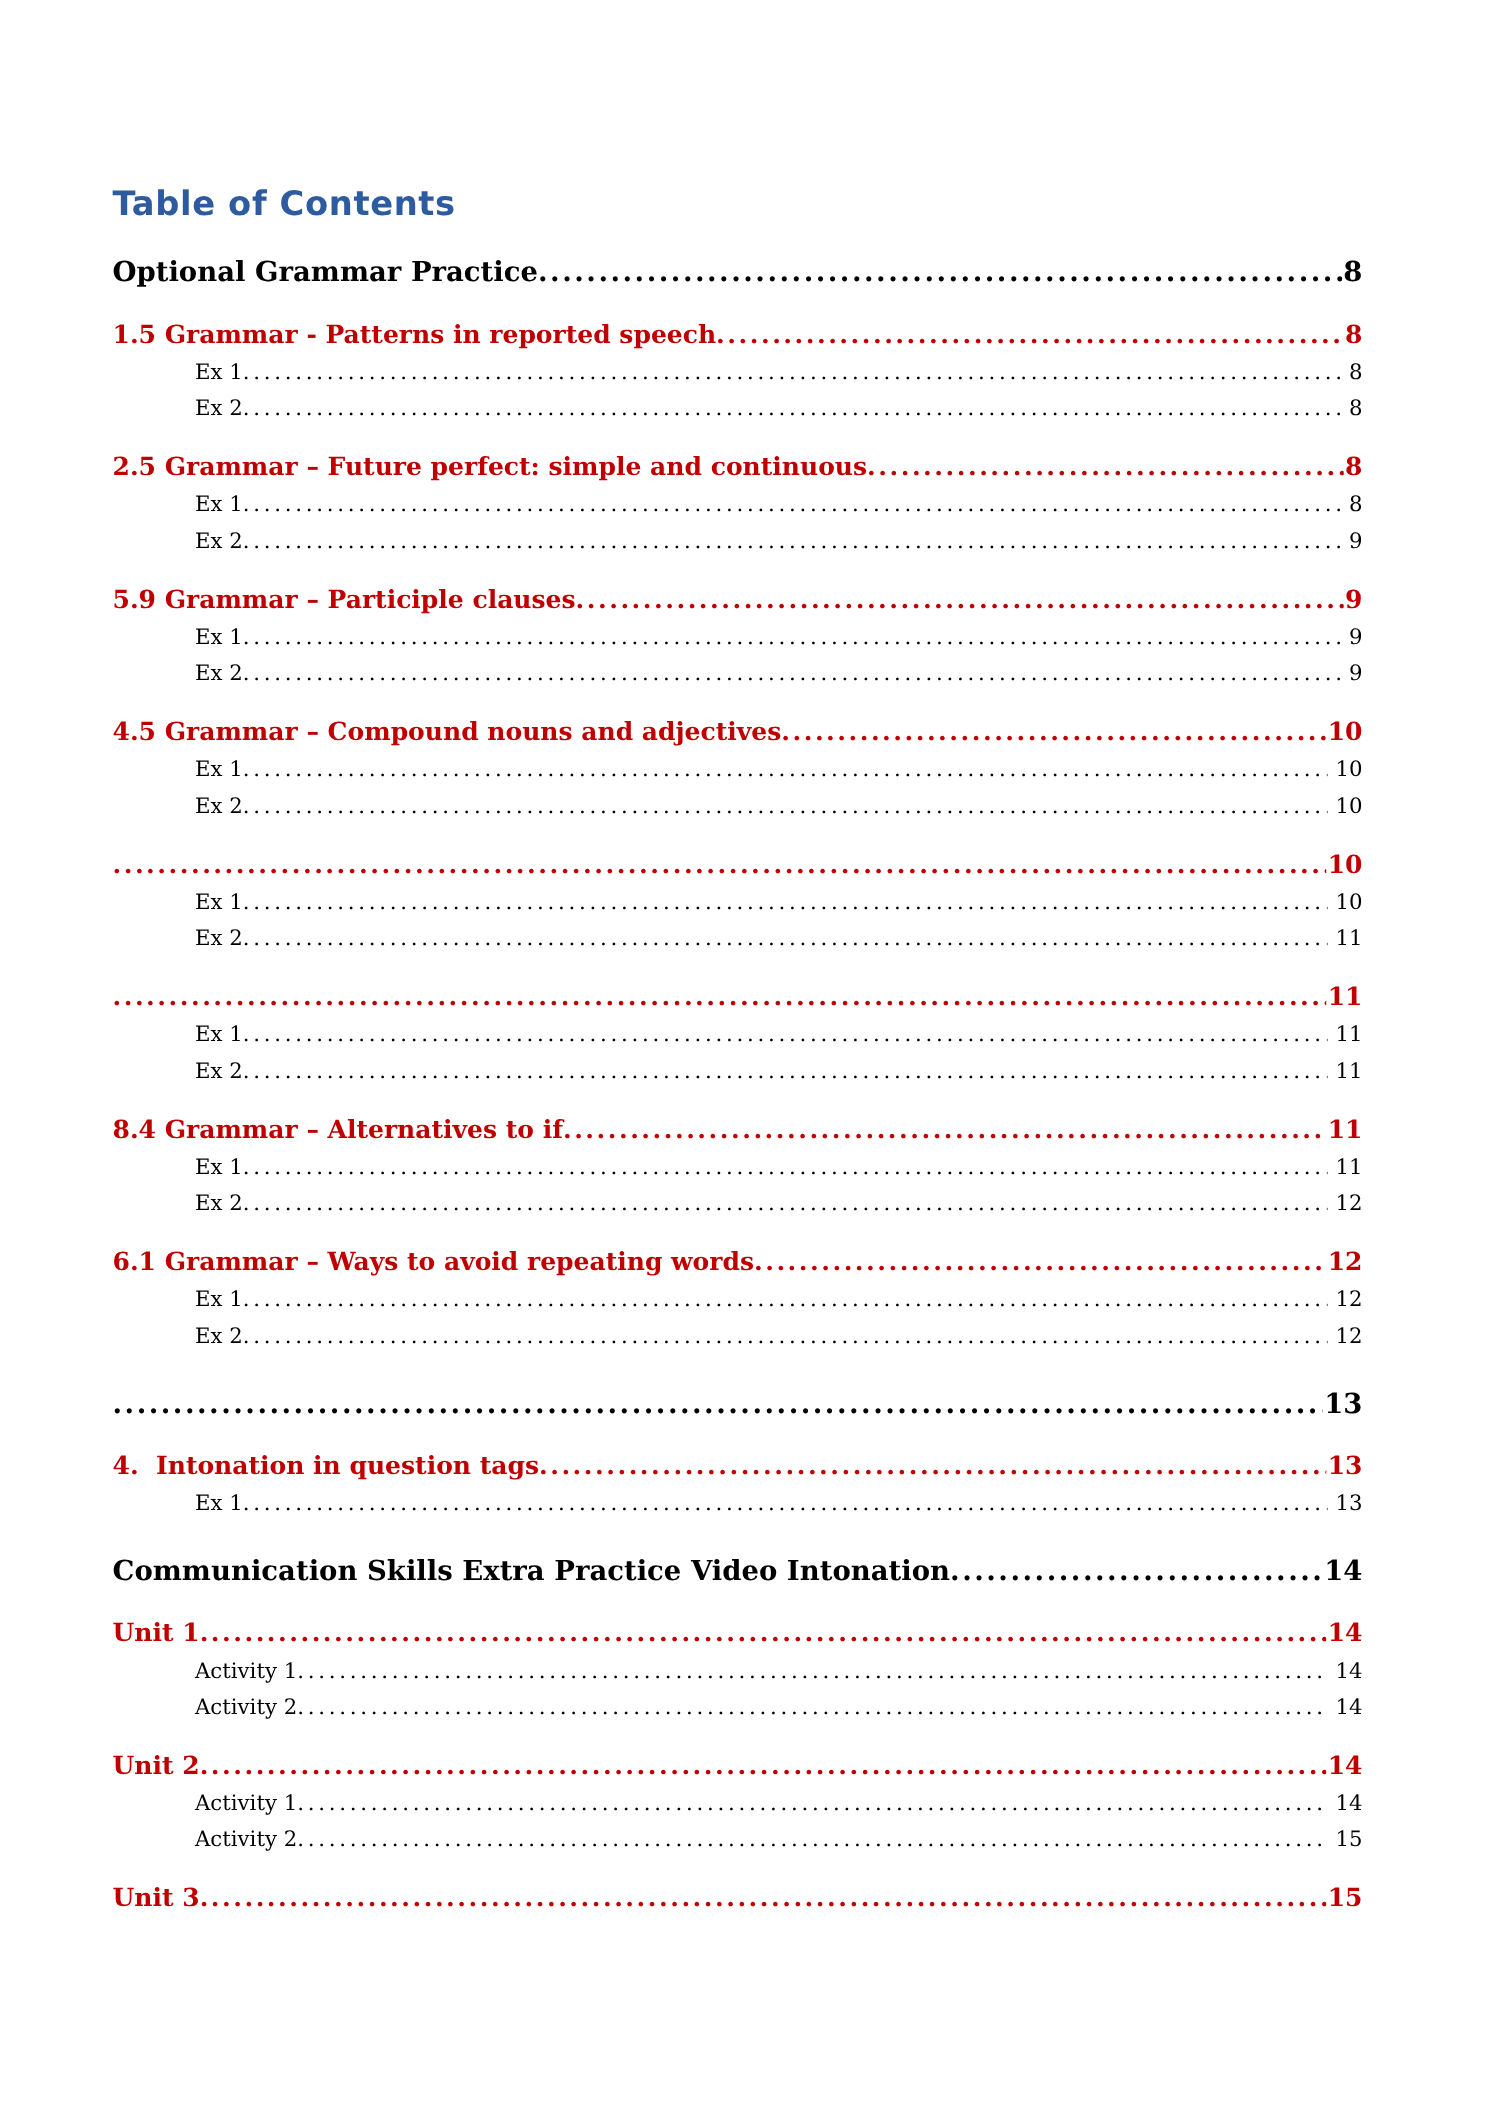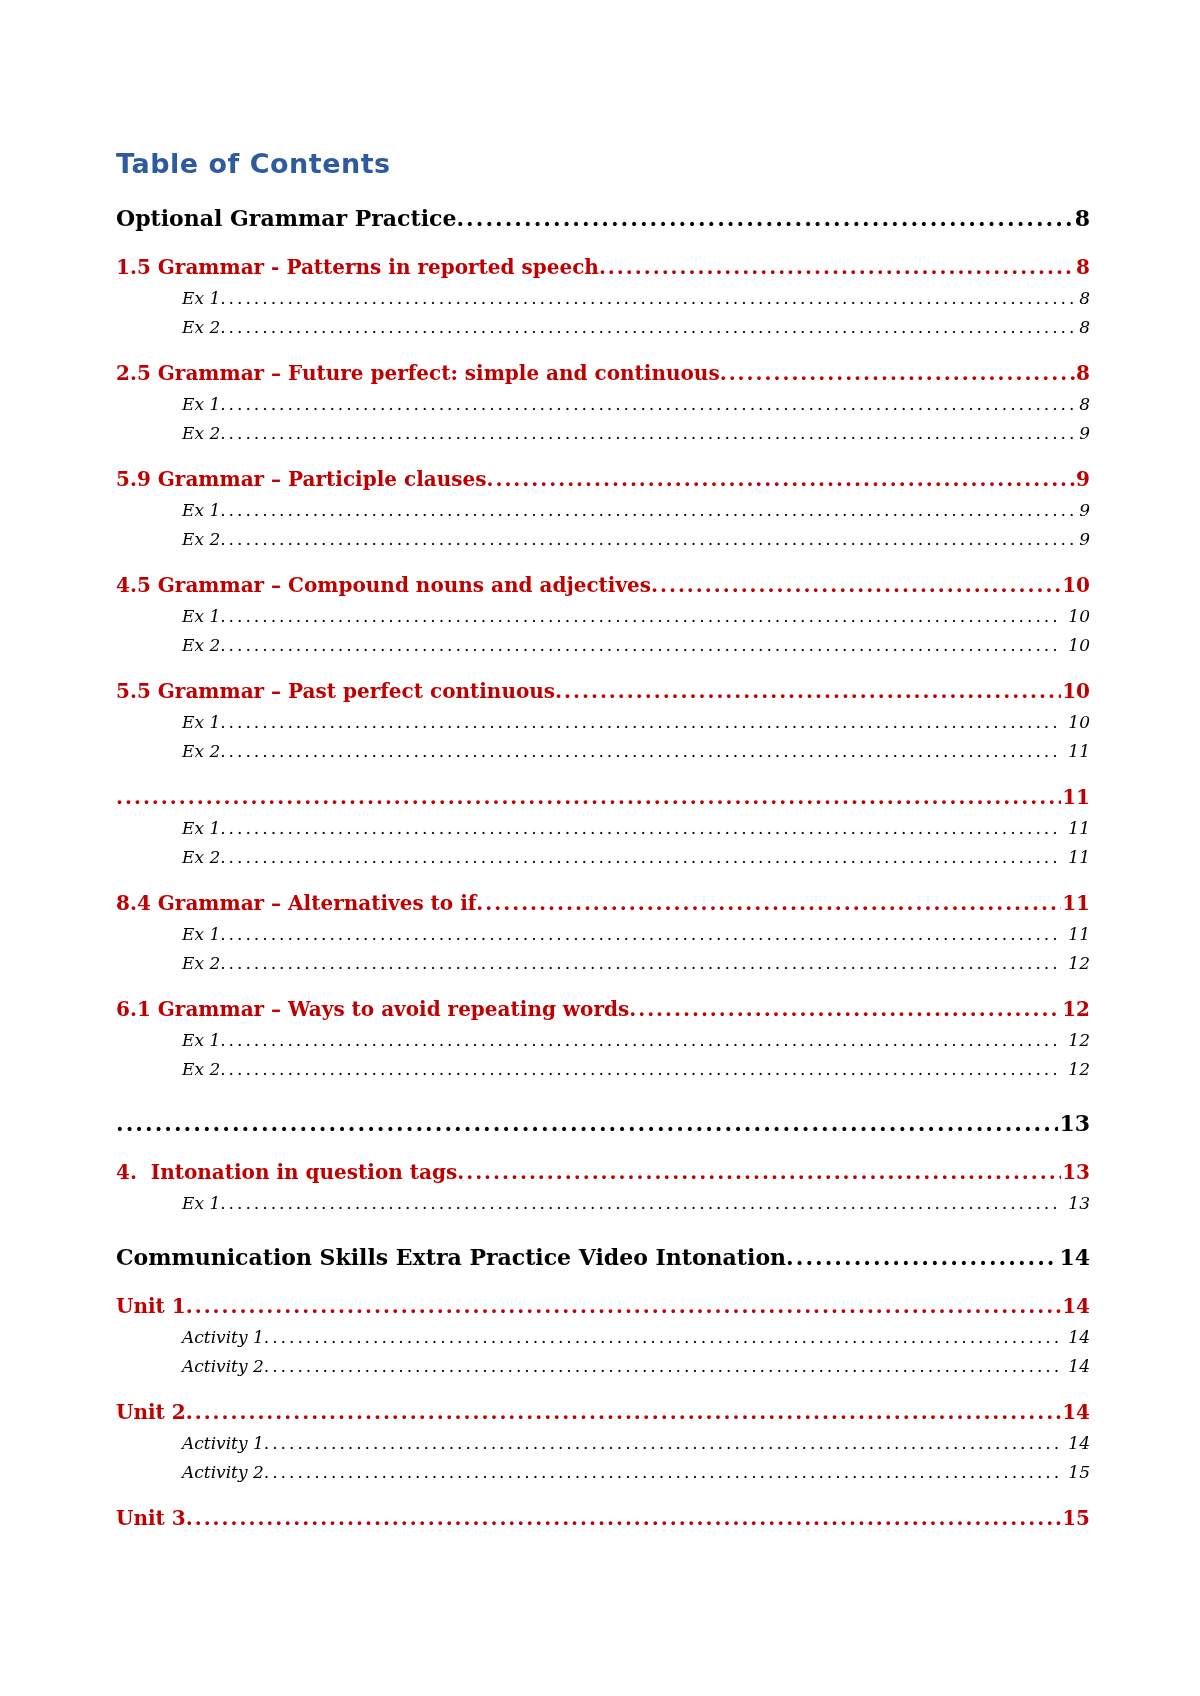--- a/index.html
+++ b/index.html
@@ -11,21 +11,21 @@
   body{
     width:1200px;
     height:1696px;
     background:#ffffff;
     font-family:"DejaVu Serif","Liberation Serif",serif;
     color:var(--ink);
     overflow:hidden;
   }
   .page{
     box-sizing:border-box;
-    padding:148px 110px 0 116px; 
+    padding:148px 110px 0 90px; 
     width:1200px;
   }
   .doc-title{
     font-family:"DejaVu Sans","Liberation Sans",sans-serif;
     font-weight:bold;
     font-size:27px;
     letter-spacing:0.5px;
     color:var(--title-blue);
     margin:0 0 26px 0;
   }
@@ -58,21 +58,20 @@
   }
   
   .toc-row.level-2{
     font-weight:bold;
     font-size:20px;
     color:var(--accent-red);
     margin-top:24px;
   }
   
   .toc-row.level-3{
-    font-style:italic;
     font-size:17px;
     color:var(--ink);
     margin-left:66px;
     margin-top:9px;
   }
   .toc-row.level-3 .dots{font-style:normal;}
   .toc-row.level-3 .dots::after{letter-spacing:3px;}
   .toc-row.level-3 .pagenum{padding-left:6px;}
   .toc-row.level-1 .pagenum,
   .toc-row.level-2 .pagenum{padding-left:1px;}
@@ -143,21 +142,20 @@
         <span class="label">Ex 1</span>
         <span class="dots"></span>
         <span class="pagenum">10</span>
       </div>
       <div class="toc-row level-3">
         <span class="label">Ex 2</span>
         <span class="dots"></span>
         <span class="pagenum">10</span>
       </div>
       <div class="toc-row level-2">
-        <span class="label">5.5 Grammar – Past perfect continuous</span>
         <span class="dots"></span>
         <span class="pagenum">10</span>
       </div>
       <div class="toc-row level-3">
         <span class="label">Ex 1</span>
         <span class="dots"></span>
         <span class="pagenum">10</span>
       </div>
       <div class="toc-row level-3">
         <span class="label">Ex 2</span>

